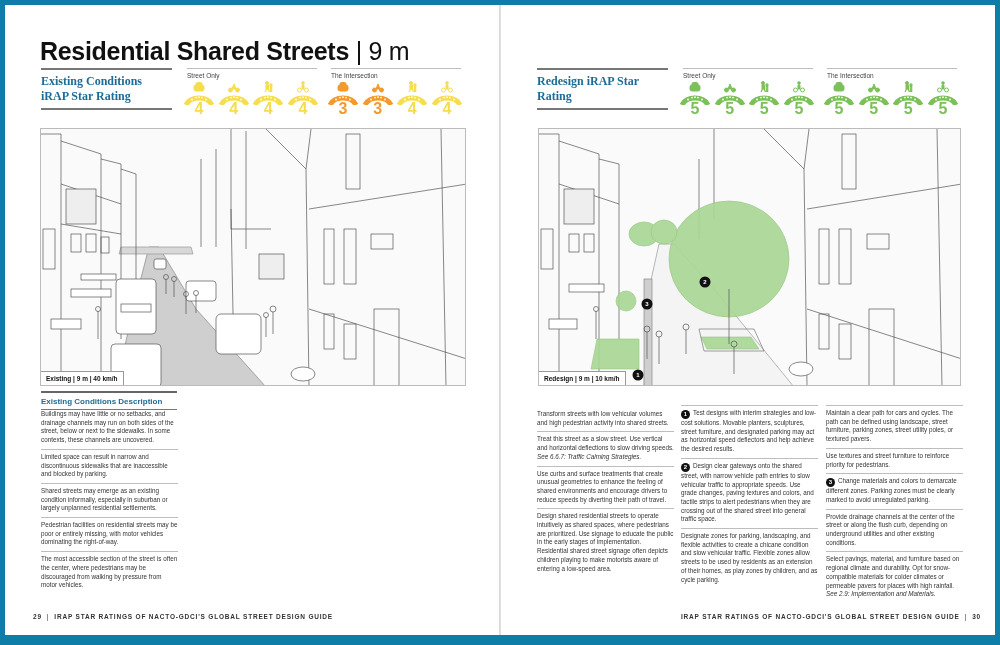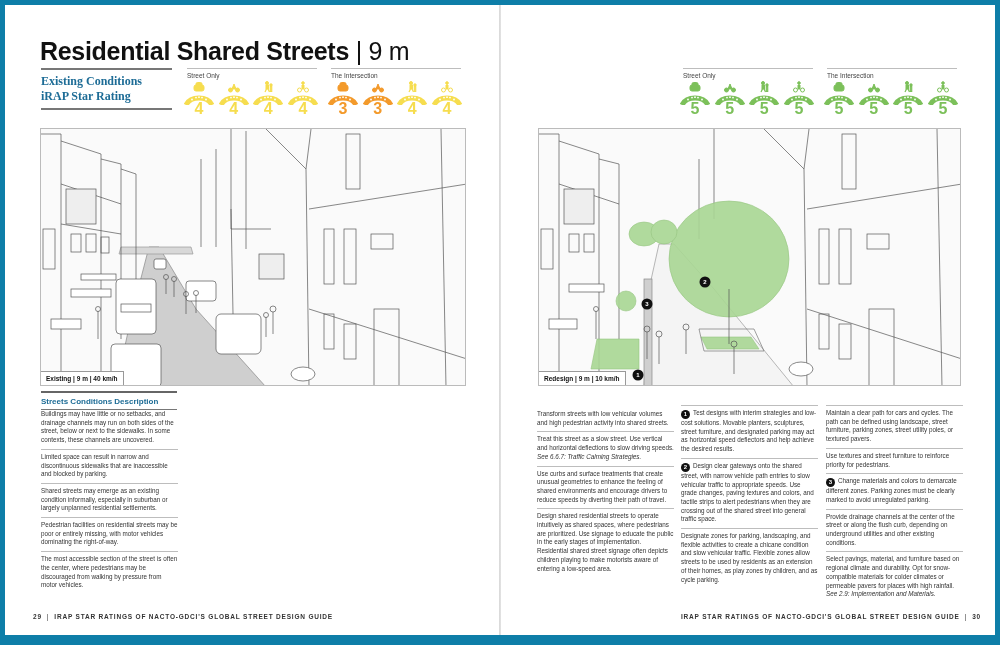--- a/index.html
+++ b/index.html
@@ -252,33 +252,34 @@
           <circle cx="232" cy="180" r="3"></circle>
             <line x1="232" y1="183" x2="232" y2="205"></line>
           <circle cx="225" cy="186" r="2.5"></circle>
             <line x1="225" y1="188" x2="225" y2="208"></line>
           <ellipse cx="262" cy="245" rx="12" ry="7" fill="#fff"></ellipse>
         </g>
       </svg>
       <div class="fig-caption">Existing | 9 m | 40 km/h</div>
     </div>
 
-    <div class="section-head" style="left:36px;">Streets Conditions Description</div>
+    <div class="section-head" style="left:36px;">Existing Conditions Description</div>
     <div class="col" style="left:36px;">
       <p class="para">Buildings may have little or no setbacks, and drainage channels may run on both sides of the street, below or next to the sidewalks. In some contexts, these channels are uncovered.</p>
       <p class="para">Limited space can result in narrow and discontinuous sidewalks that are inaccessible and blocked by parking.</p>
       <p class="para">Shared streets may emerge as an existing condition informally, especially in suburban or largely unplanned residential settlements.</p>
       <p class="para">Pedestrian facilities on residential streets may be poor or entirely missing, with motor vehicles dominating the right-of-way.</p>
       <p class="para">The most accessible section of the street is often the center, where pedestrians may be discouraged from walking by pressure from motor vehicles.</p>
     </div>
 
     <div class="footer" style="left:28px;"><span>29</span><span class="bar">|</span><span>IRAP STAR RATINGS OF NACTO-GDCI'S GLOBAL STREET DESIGN GUIDE</span></div>
   </div>
 
   <div class="page right">
+    <div class="rating-label" style="left:36px;">Redesign iRAP Star Rating</div>
 
     <div class="group" style="left:182px;">
       <span class="group-label">Street Only</span>
       <div class="icons-row">
           <div class="rating">
             <svg width="14" height="12" viewBox="0 0 14 12" fill="#7cc05a" stroke="#7cc05a">
               <rect x="2" y="4" width="10" height="6" rx="2"></rect>
               <rect x="4" y="1.5" width="6" height="4" rx="1.5"></rect>
             </svg>
             <svg width="30" height="12" viewBox="0 0 30 12">

